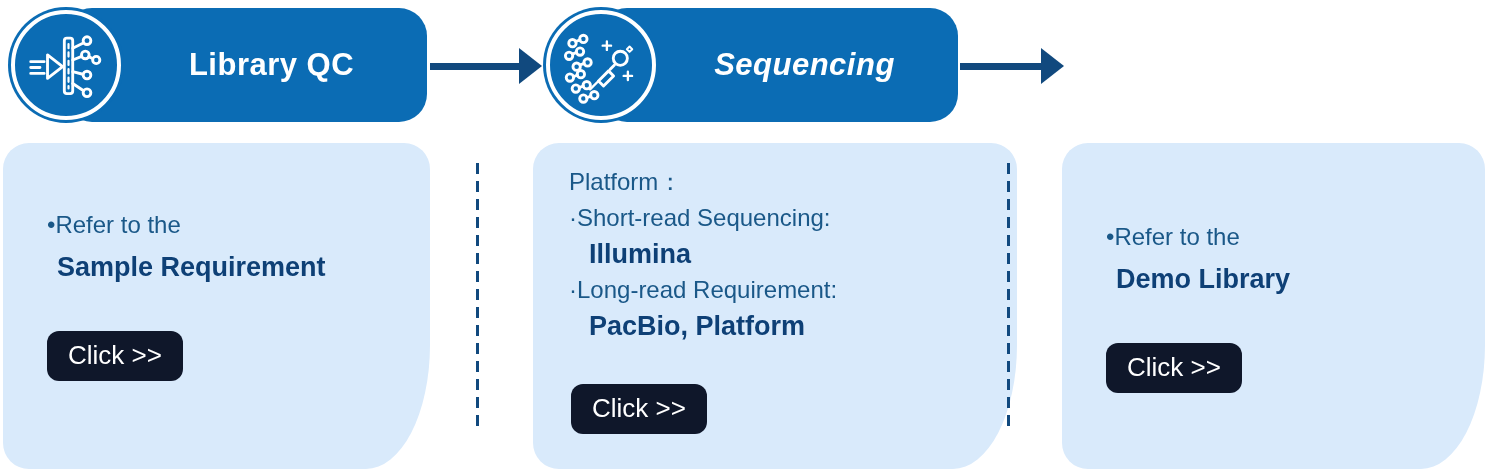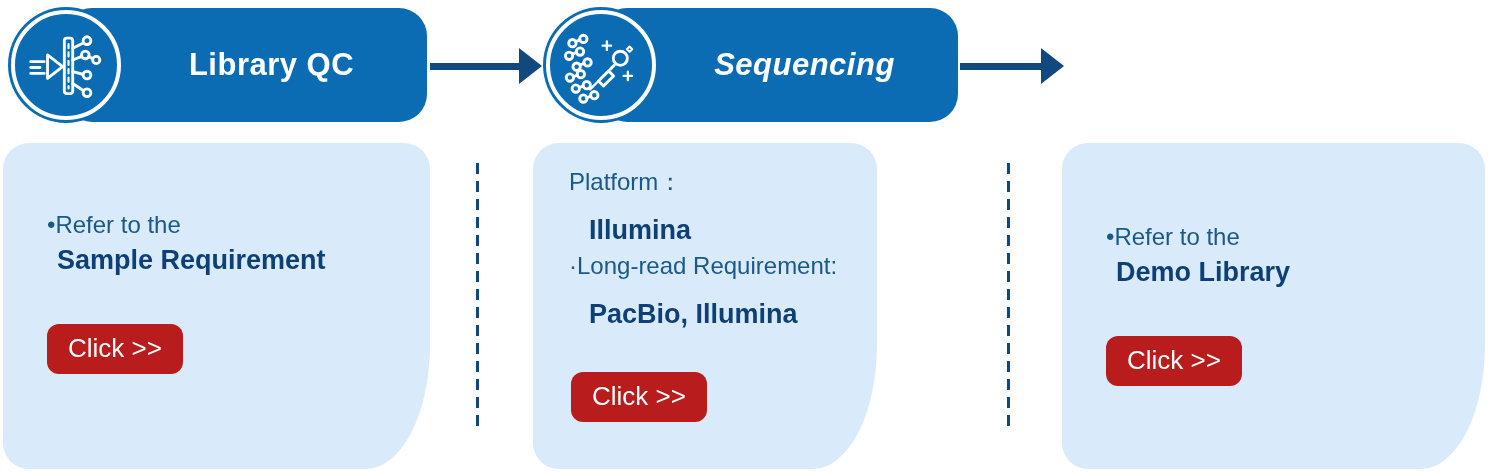--- a/index.html
+++ b/index.html
@@ -29,25 +29,25 @@
              background:repeating-linear-gradient(180deg,#11497e 0 11px,transparent 11px 18px);}
 
   
   .stage-card{position:absolute;top:143px;height:326px;background:#d9eafb;
               border-radius:26px 26px 64px 26px / 26px 26px 124px 26px;box-sizing:border-box;}
   .card-body{box-sizing:border-box;height:100%;}
   .card1 .card-body{padding:66px 20px 0 44px;}
   .card2 .card-body{padding:21px 14px 0 36px;}
   .card3 .card-body{padding:78px 20px 0 44px;}
   .line{color:#1a5888;font-size:24px;line-height:31px;}
-  .line.bold{color:#0e4076;font-size:27px;font-weight:bold;line-height:36px;margin-top:2px;}
+  .line.bold{color:#0e4076;font-size:27px;font-weight:bold;line-height:36px;margin-top:9px;}
   .card1 .line.bold,.card3 .line.bold{margin-left:10px;}
   .card2 .line{line-height:36px;}
-  .card2 .line.bold{margin-top:12px;margin-left:20px;}
-  .click-btn{display:inline-block;margin-top:46px;background:#b91c1c;color:#ffffff;
+  .card2 .line.bold{margin-top:0;margin-left:20px;}
+  .click-btn{display:inline-block;margin-top:46px;background:#0f172a;color:#ffffff;
              font-size:26px;font-family:inherit;line-height:1;padding:11px 21px 13px;border:none;
              border-radius:12px;cursor:pointer;}
   .card2 .click-btn{margin-top:40px;margin-left:2px;}
 
   .icon-svg{stroke:#ffffff;fill:none;stroke-width:3.4;stroke-linecap:round;stroke-linejoin:round;}
 </style>
 </head>
 <body>
 
 <div class="canvas">
@@ -123,26 +123,27 @@
   <div class="stage-card card1" style="left:3px;width:427px;">
     <div class="card-body">
       <div class="line">•Refer to the</div>
       <div class="line bold">Sample Requirement</div>
       <button class="click-btn">Click &gt;&gt;</button>
     </div>
   </div>
 
   <div class="v-divider" style="left:476px;"></div>
 
-  <div class="stage-card card2" style="left:533px;width:344px;">
+  <div class="stage-card card2" style="left:533px;width:484px;">
     <div class="card-body">
       <div class="line">Platform：</div>
+      <div class="line">·Short-read Sequencing:</div>
       <div class="line bold">Illumina</div>
       <div class="line">·Long-read Requirement:</div>
-      <div class="line bold">PacBio, Illumina</div>
+      <div class="line bold">PacBio, Platform</div>
       <button class="click-btn">Click &gt;&gt;</button>
     </div>
   </div>
 
   <div class="v-divider" style="left:1007px;"></div>
 
   <div class="stage-card card3" style="left:1062px;width:423px;">
     <div class="card-body">
       <div class="line">•Refer to the</div>
       <div class="line bold">Demo Library</div>

